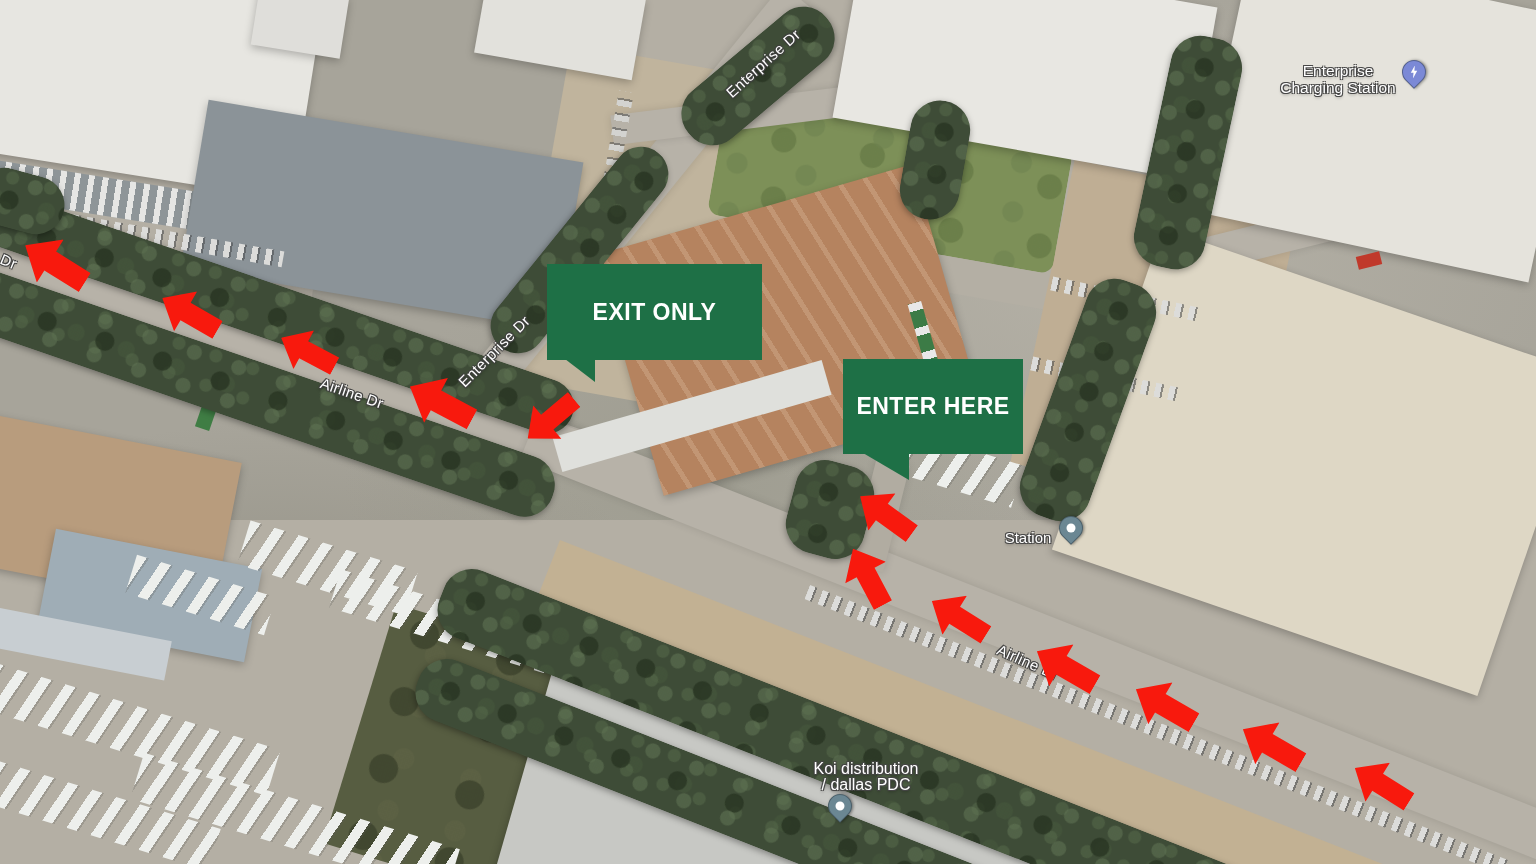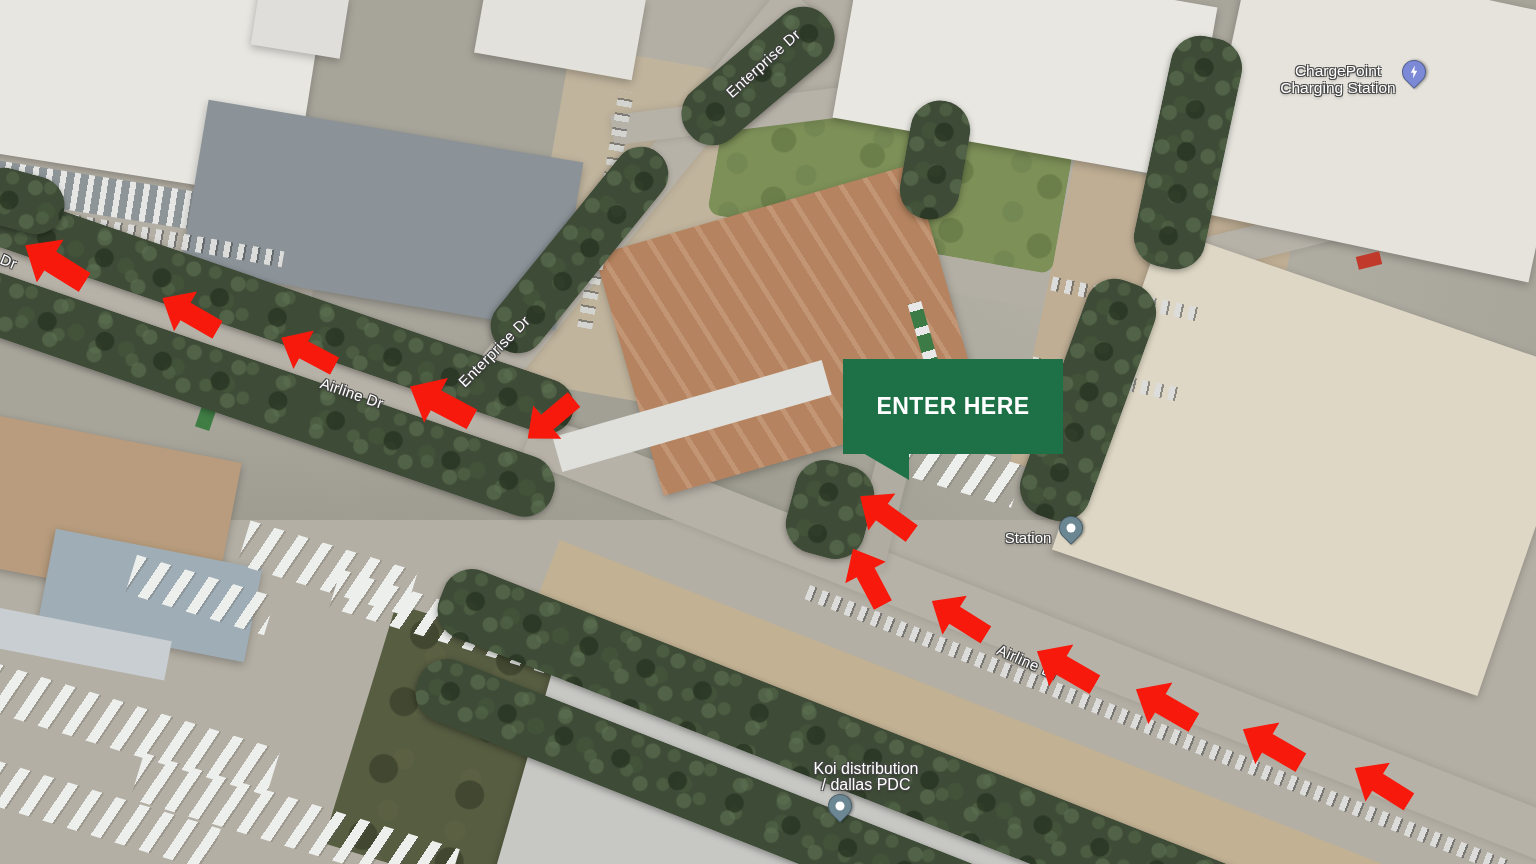--- a/index.html
+++ b/index.html
@@ -153,21 +153,21 @@
   <div class="abs trees" style="left:790px;top:462px;width:80px;height:95px;transform:rotate(15deg);"></div>
   <div class="abs trees" style="left:905px;top:100px;width:60px;height:120px;transform:rotate(10deg);"></div>
 
   <div class="street-label" style="left:763px;top:63px;transform:translate(-50%,-50%) rotate(-42deg);">Enterprise Dr</div>
   <div class="street-label" style="left:494px;top:351px;transform:translate(-50%,-50%) rotate(-45deg);">Enterprise Dr</div>
   <div class="street-label" style="left:352px;top:393px;transform:translate(-50%,-50%) rotate(19deg);">Airline Dr</div>
   <div class="street-label" style="left:1028px;top:662px;transform:translate(-50%,-50%) rotate(24deg);">Airline Dr</div>
   <div class="street-label" style="left:-14px;top:252px;transform:translate(-50%,-50%) rotate(22deg);">Airline Dr</div>
 
   <div class="place-label" style="left:1338px;top:79px;transform:translate(-50%,-50%);font-size:15.5px;">
-    <div>ChargePoint</div>
+    <div>Enterprise</div>
     <div>Charging Station</div>
   </div>
   <div class="pin" style="left:1402px;top:60px;background:var(--pin-charging,#7b89d6);">
       <span class="bolt"></span>
     </div>
 
   <div class="place-label" style="left:1028px;top:537px;transform:translate(-50%,-50%);font-size:15px;">
     <div>Station</div>
   </div>
   <div class="pin" style="left:1059px;top:516px;background:var(--pin-generic,#6b8793);">
@@ -190,18 +190,22 @@
       <div class="arrow" style="left: 551px; top: 419px; transform: translate(-50%, -50%) rotate(-40deg) scale(0.95);"></div>
       <div class="arrow" style="left: 886px; top: 515px; transform: translate(-50%, -50%) rotate(36deg) scale(1);"></div>
       <div class="arrow" style="left: 868px; top: 577px; transform: translate(-50%, -50%) rotate(62deg) scale(1);"></div>
       <div class="arrow" style="left: 959px; top: 618px; transform: translate(-50%, -50%) rotate(32deg) scale(1);"></div>
       <div class="arrow" style="left: 1066px; top: 668px; transform: translate(-50%, -50%) rotate(30deg) scale(1.05);"></div>
       <div class="arrow" style="left: 1165px; top: 706px; transform: translate(-50%, -50%) rotate(30deg) scale(1.05);"></div>
       <div class="arrow" style="left: 1272px; top: 746px; transform: translate(-50%, -50%) rotate(30deg) scale(1.05);"></div>
       <div class="arrow" style="left: 1382px; top: 785px; transform: translate(-50%, -50%) rotate(32deg) scale(1);"></div>
     </div>
 
-  <div class="callout" style="left:843px;top:359px;width:220px;height:95px;">
+  <div class="callout" style="left:547px;top:264px;width:215px;height:96px;">
+    <span class="callout-text">EXIT ONLY</span>
+    <span class="tail" style="left:18px;width:30px;height:23px;"></span>
+  </div>
+  <div class="callout" style="left:843px;top:359px;width:180px;height:95px;">
     <span class="callout-text">ENTER HERE</span>
     <span class="tail" style="left:20px;width:46px;height:27px;"></span>
   </div>
 
 </div>
 
 </body></html>

